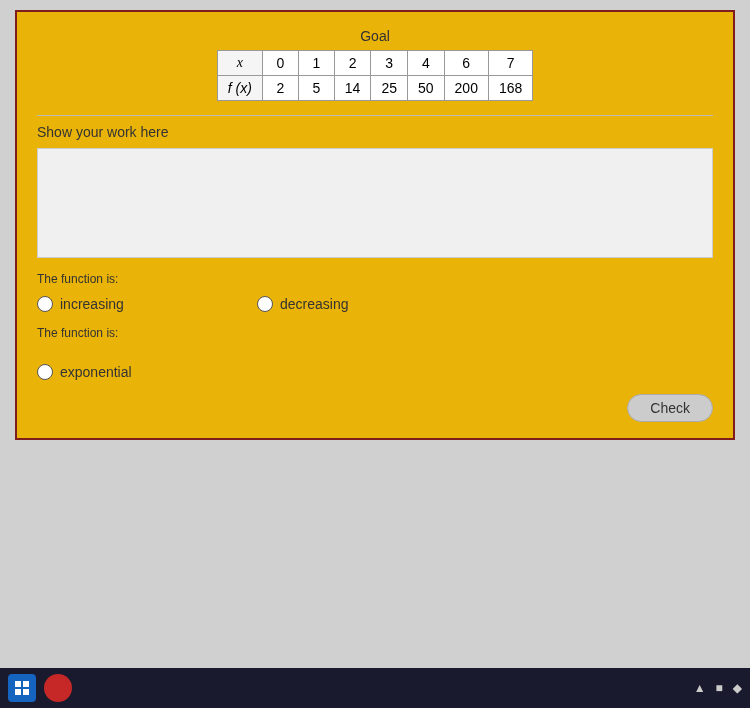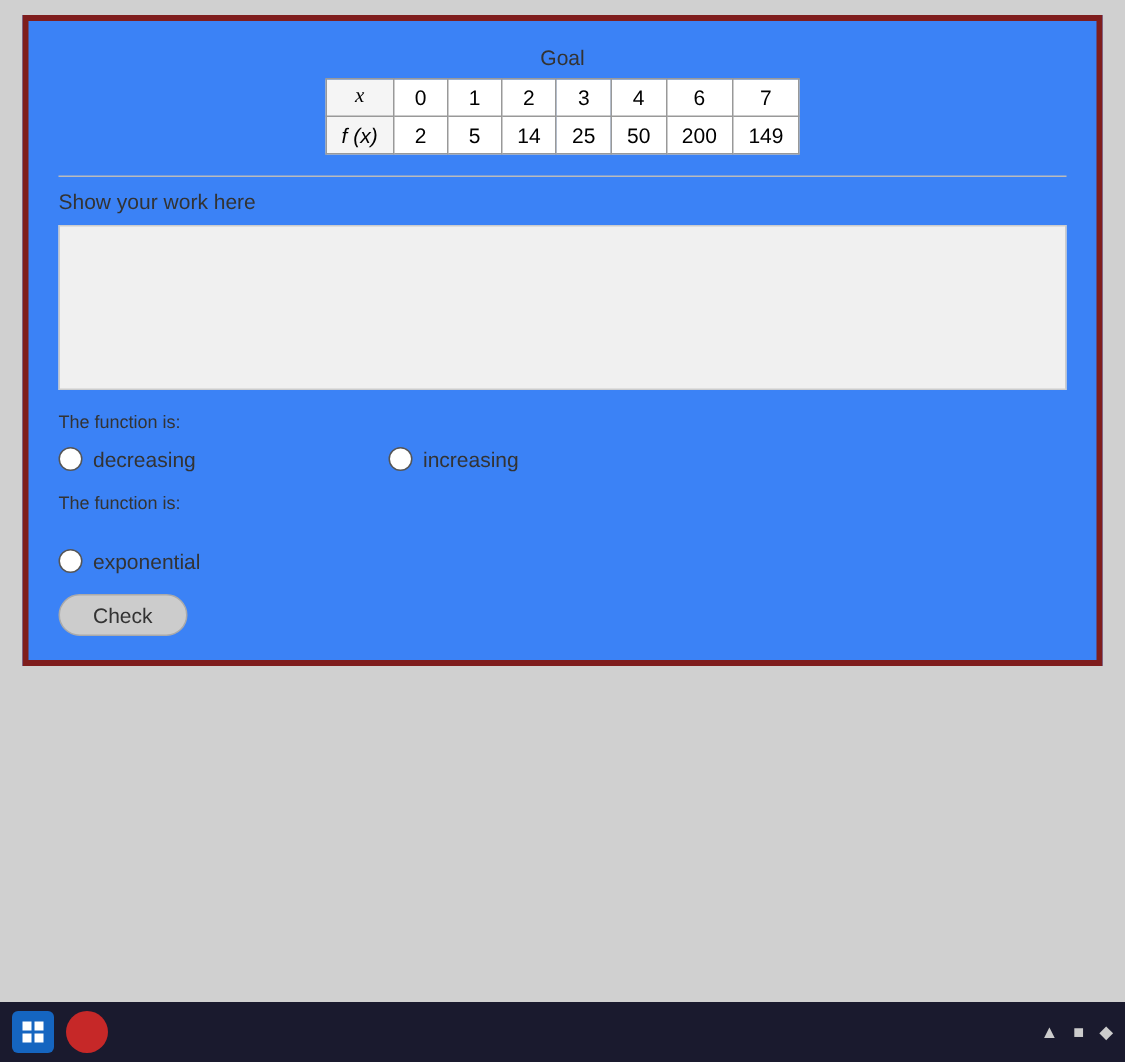--- a/index.html
+++ b/index.html
@@ -10,24 +10,24 @@
       width: 750px;
       height: 708px;
       overflow: hidden;
       display: flex;
       flex-direction: column;
       align-items: center;
       justify-content: flex-start;
     }
 
     .main-container {
-      background: #3b82f6;
+      background: #eab308;
       width: 720px;
       margin-top: 10px;
-      border: 4px solid #7f1d1d;
+      border: 2px solid #7f1d1d;
       padding: 16px 20px 16px 20px;
     }
 
     .goal-label {
       text-align: center;
       font-size: 14px;
       color: #333;
       margin-bottom: 6px;
       font-weight: normal;
     }
@@ -105,20 +105,21 @@
       height: 16px;
       border-radius: 50%;
       border: 1.5px solid #555;
       background: #fff;
       display: inline-block;
       flex-shrink: 0;
     }
 
     .bottom-bar {
       display: flex;
+      justify-content: flex-end;
       margin-top: 10px;
     }
 
     .check-button {
       background: #ccc;
       border: 1px solid #aaa;
       border-radius: 14px;
       padding: 5px 22px;
       font-size: 14px;
       color: #333;
@@ -186,42 +187,42 @@
         <td>7</td>
       </tr>
       <tr>
         <td class="row-label" style="font-style:italic;font-family:Liberation Sans, sans-serif;">f (x)</td>
         <td>2</td>
         <td>5</td>
         <td>14</td>
         <td>25</td>
         <td>50</td>
         <td>200</td>
-        <td>149</td>
+        <td>168</td>
       </tr>
     </tbody>
       </table>
   </div>
 
   <hr class="divider">
 
   <div class="show-work-label">Show your work here</div>
 
   <div class="work-area"></div>
 
   <div class="section-label">The function is:</div>
 
   <div class="radio-row">
     <label class="radio-option">
       <span class="radio-circle"></span>
-      <span>decreasing</span>
+      <span>increasing</span>
     </label>
     <label class="radio-option">
       <span class="radio-circle"></span>
-      <span>increasing</span>
+      <span>decreasing</span>
     </label>
   </div>
 
   <div class="section-label">The function is:</div>
 
   <div class="radio-row">
   </div>
 
   <div class="radio-row">
     <label class="radio-option">

